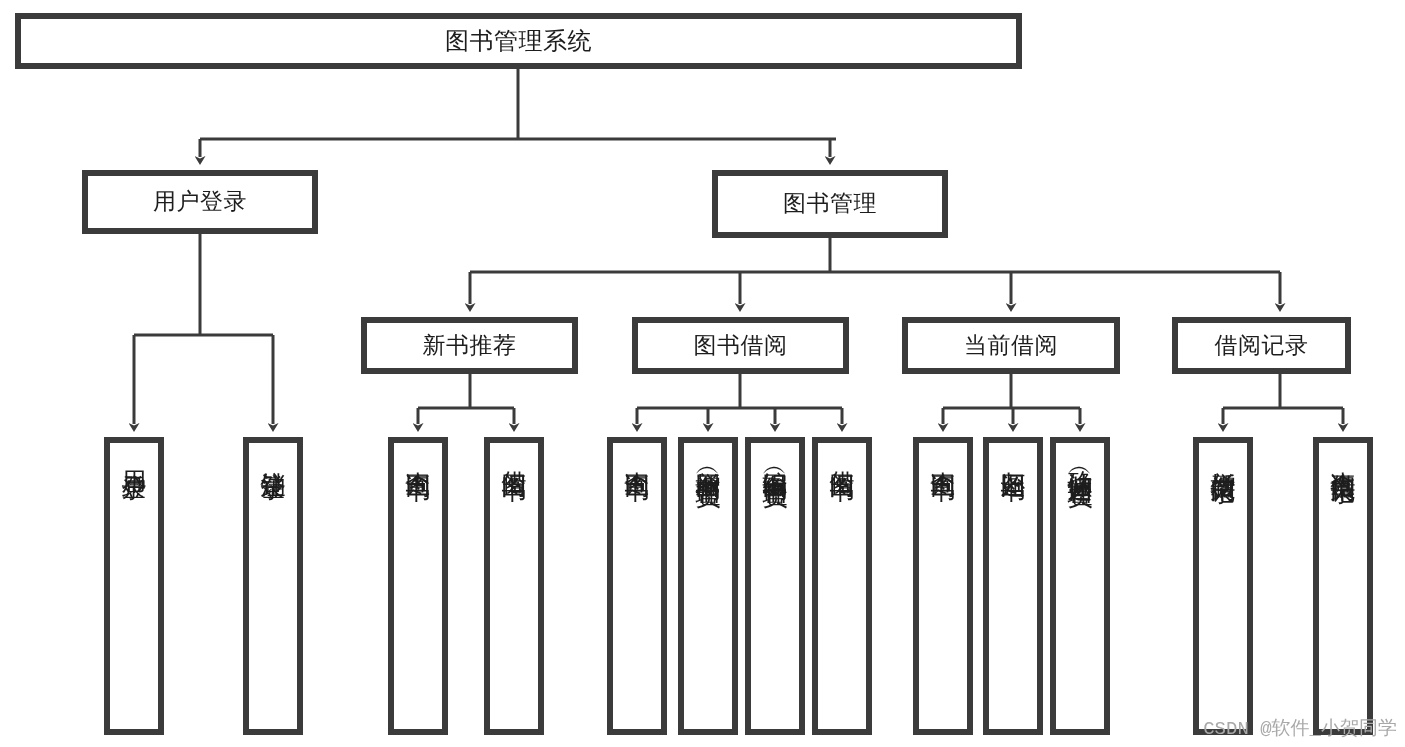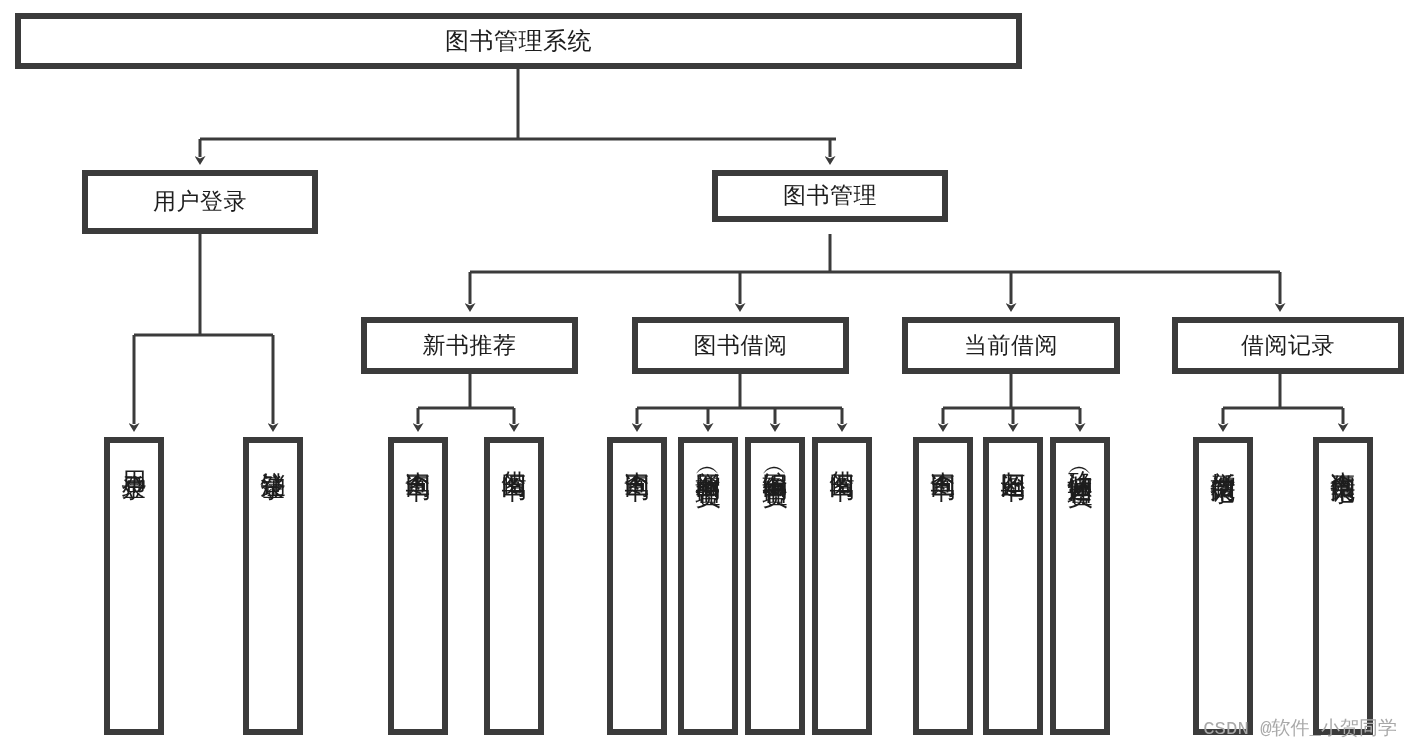--- a/index.html
+++ b/index.html
@@ -125,34 +125,34 @@
     </g>
   </svg>
 
   <div class="node horiz root" style="left: 15px; top: 13px; width: 1007px; height: 56px; border-color: rgb(59, 59, 59); background: rgb(255, 255, 255); color: rgb(29, 29, 29);">
     <span class="label">图书管理系统</span>
   </div>
 
   <div class="node horiz" style="left: 82px; top: 170px; width: 236px; height: 64px; border-color: rgb(59, 59, 59); background: rgb(255, 255, 255); color: rgb(29, 29, 29);">
     <span class="label">用户登录</span>
   </div>
-  <div class="node horiz" style="left: 712px; top: 170px; width: 236px; height: 52px; border-color: rgb(59, 59, 59); background: rgb(255, 255, 255); color: rgb(29, 29, 29);">
+  <div class="node horiz" style="left: 712px; top: 170px; width: 236px; height: 68px; border-color: rgb(59, 59, 59); background: rgb(255, 255, 255); color: rgb(29, 29, 29);">
     <span class="label">图书管理</span>
   </div>
 
   <div class="node horiz" style="left: 361px; top: 317px; width: 217px; height: 57px; border-color: rgb(59, 59, 59); background: rgb(255, 255, 255); color: rgb(29, 29, 29);">
     <span class="label">新书推荐</span>
   </div>
   <div class="node horiz" style="left: 632px; top: 317px; width: 217px; height: 57px; border-color: rgb(59, 59, 59); background: rgb(255, 255, 255); color: rgb(29, 29, 29);">
     <span class="label">图书借阅</span>
   </div>
   <div class="node horiz" style="left: 902px; top: 317px; width: 218px; height: 57px; border-color: rgb(59, 59, 59); background: rgb(255, 255, 255); color: rgb(29, 29, 29);">
     <span class="label">当前借阅</span>
   </div>
-  <div class="node horiz" style="left: 1172px; top: 317px; width: 232px; height: 57px; border-color: rgb(59, 59, 59); background: rgb(255, 255, 255); color: rgb(29, 29, 29);">
+  <div class="node horiz" style="left: 1172px; top: 317px; width: 179px; height: 57px; border-color: rgb(59, 59, 59); background: rgb(255, 255, 255); color: rgb(29, 29, 29);">
     <span class="label">借阅记录</span>
   </div>
 
   <div class="node vert" style="left: 104px; top: 437px; width: 60px; height: 298px; border-color: rgb(59, 59, 59); background: rgb(255, 255, 255); color: rgb(29, 29, 29);">
     <span class="label">用户登录</span>
   </div>
   <div class="node vert" style="left: 243px; top: 437px; width: 60px; height: 298px; border-color: rgb(59, 59, 59); background: rgb(255, 255, 255); color: rgb(29, 29, 29);">
     <span class="label">注销登录</span>
   </div>
   <div class="node vert" style="left: 388px; top: 437px; width: 60px; height: 298px; border-color: rgb(59, 59, 59); background: rgb(255, 255, 255); color: rgb(29, 29, 29);">

